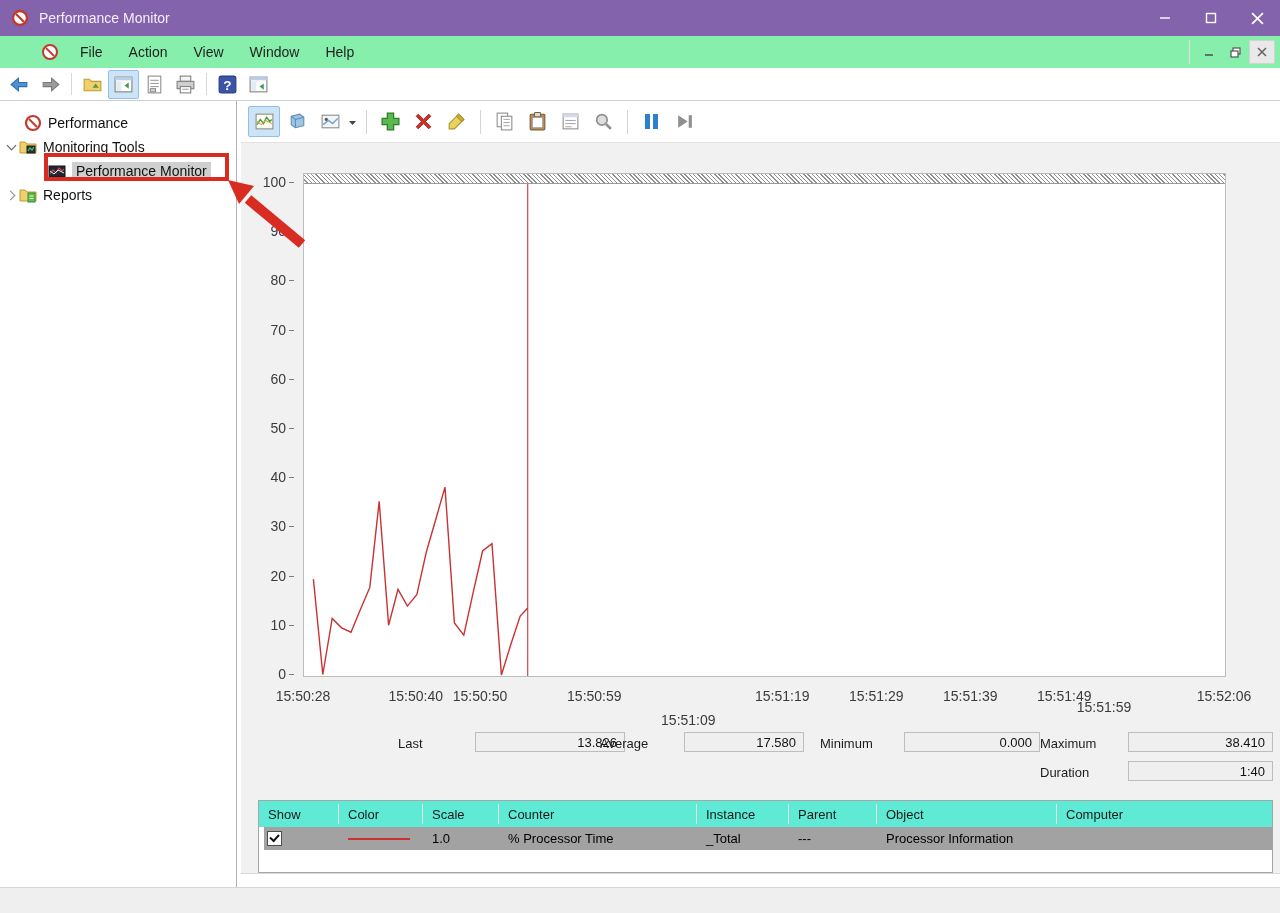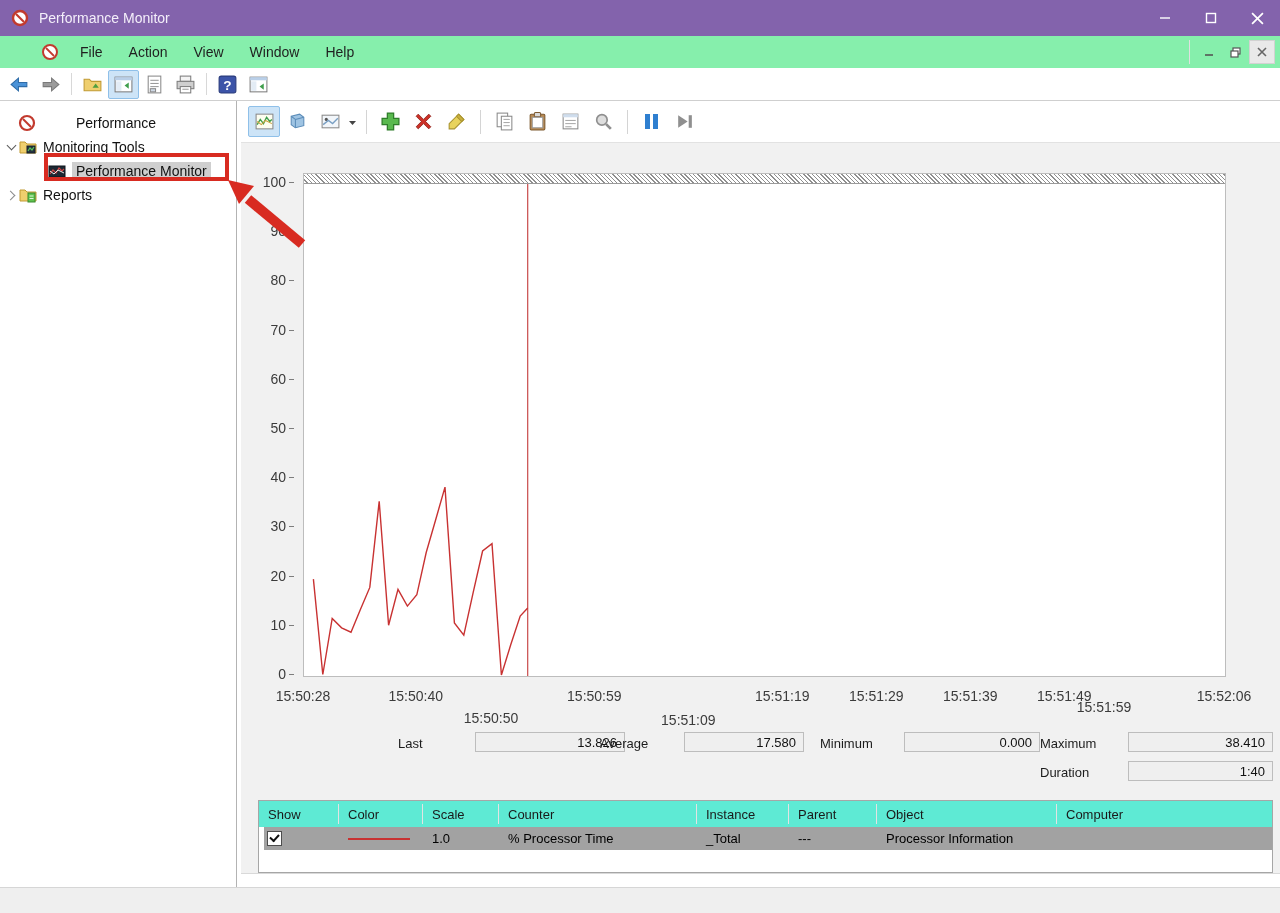--- a/index.html
+++ b/index.html
@@ -189,21 +189,21 @@
     <svg class="i20" viewBox="0 0 20 20">
         <rect x="2" y="3" width="16" height="14" fill="#fff" stroke="#7d7d7d"></rect>
         <rect x="2" y="3" width="16" height="3" fill="#b9cfe8"></rect>
         <rect x="3" y="7" width="5" height="9" fill="#e3ecf5"></rect>
         <path d="M11 12 L15 9 L15 15 Z" fill="#3f9e4c"></path>
       </svg>
   </span>
 </div>
 
 <div class="sidebar">
-  <div class="tree-row" style="padding-left:18px;gap:34px;">
+  <div class="tree-row" style="padding-left:24px;">
     <span>
       <svg class="i16" viewBox="0 0 18 18">
           <circle cx="9" cy="9" r="7" fill="#fff" stroke="#c23a2e" stroke-width="2.2"></circle>
           <line x1="5" y1="5" x2="13" y2="13" stroke="#c23a2e" stroke-width="2"></line>
         </svg>
     </span>
     <span class="tree-label">Performance</span>
   </div>
   <div class="tree-row" style="padding-left:4px;">
     <span class="chev-box">
@@ -353,21 +353,21 @@
     <div class="ytick" style="left: 252px; top: 420px;">50</div>
     <div class="ytick" style="left: 252px; top: 370.8px;">60</div>
     <div class="ytick" style="left: 252px; top: 321.6px; text-align: right;">70</div>
     <div class="ytick" style="left: 252px; top: 272.4px;">80</div>
     <div class="ytick" style="left: 252px; top: 223.2px;">90</div>
     <div class="ytick" style="left: 252px; top: 174px;">100</div>
   </div>
 <div id="x-labels">
     <div class="xtick" style="left: 303px;">15:50:28</div>
     <div class="xtick" style="left: 415.776px;">15:50:40</div>
-    <div class="xtick" style="left: 491px; margin-top: 22px;">15:50:50</div>
+    <div class="xtick" style="left: 480px;">15:50:50</div>
     <div class="xtick" style="left: 594.337px;">15:50:59</div>
     <div class="xtick" style="left: 688.316px; margin-top: 24px;">15:51:09</div>
     <div class="xtick" style="left: 782.296px;">15:51:19</div>
     <div class="xtick" style="left: 876.276px;">15:51:29</div>
     <div class="xtick" style="left: 970.255px;">15:51:39</div>
     <div class="xtick" style="left: 1064.23px;">15:51:49</div>
     <div class="xtick" style="left: 1104px; margin-top: 11px;">15:51:59</div>
     <div class="xtick" style="left: 1224px;">15:52:06</div>
   </div>
 

